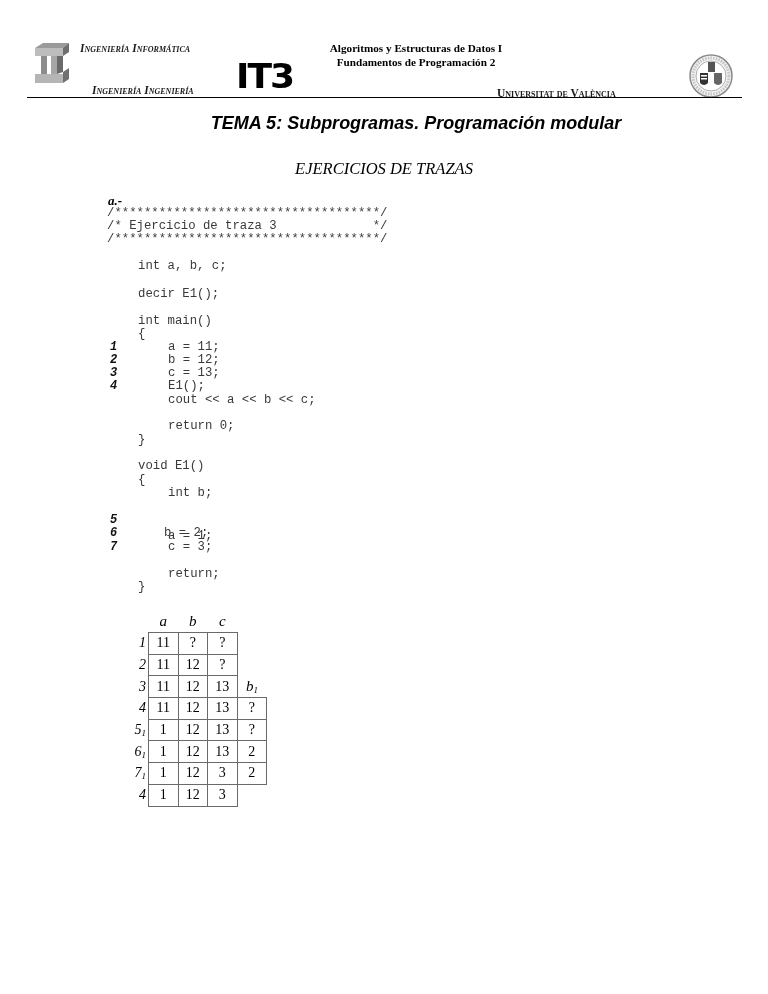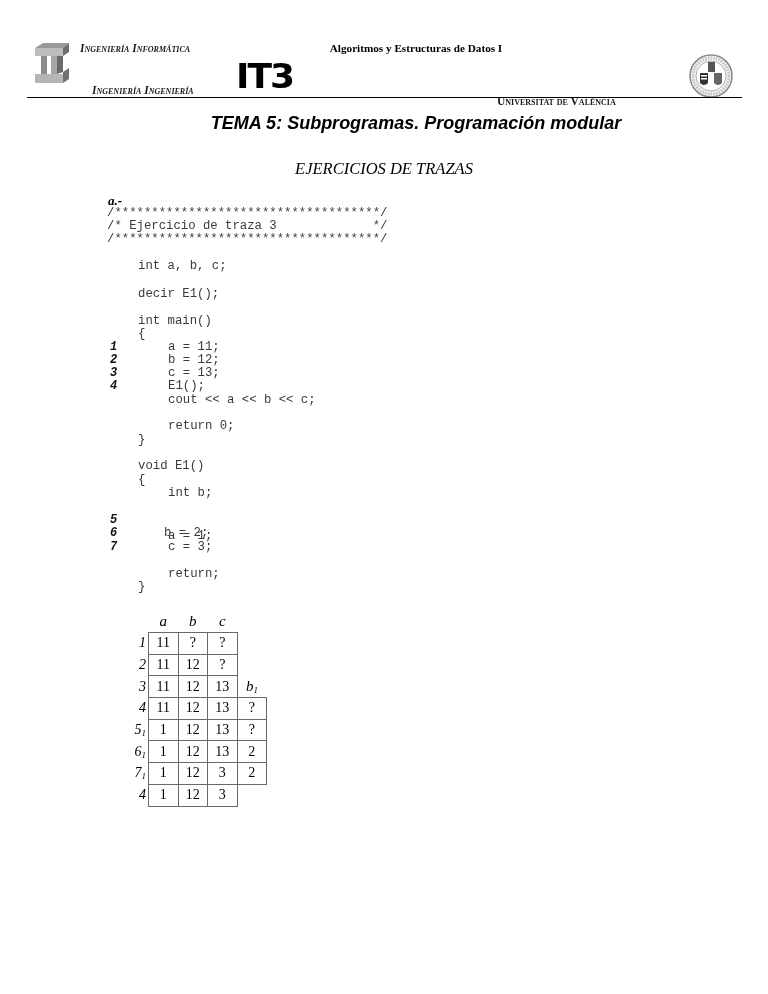--- a/index.html
+++ b/index.html
@@ -154,22 +154,23 @@
       <polygon points="32,30 38,26 38,37 32,41" fill="#707070"></polygon>
     </svg>
   </div>
 
   <div class="abs dept" style="left:80px; top:41px;">Ingeniería Informática</div>
   <div class="abs dept" style="left:92px; top:83px;">Ingeniería Ingeniería</div>
 
   <div class="abs itt-logo" style="left:236px; top:62px;">IT3</div>
 
   <div class="abs course" style="top:41px;">Algoritmos y Estructuras de Datos I</div>
-
-  <div class="abs univ" style="left:497px; top:94px;">Universitat de València</div>
+  <div class="abs course" style="top:55px;">Fundamentos de Programación 2</div>
+
+  <div class="abs univ" style="left:497px; top:86px;">Universitat de València</div>
 
   <div class="abs" style="left:688px; top:53px; width:46px; height:46px;">
     <svg width="46" height="46" viewBox="0 0 46 46">
       <circle cx="23" cy="23" r="21" fill="#f2f2f2" stroke="#8a8a8a" stroke-width="1.5"></circle>
       <circle cx="23" cy="23" r="15" fill="#ffffff" stroke="#b0b0b0" stroke-width="1"></circle>
       <circle cx="23" cy="23" r="18" fill="none" stroke="#c4c4c4" stroke-width="3" stroke-dasharray="1.5 1.2"></circle>
       <rect x="20" y="9" width="7" height="10" fill="#555"></rect>
       <path d="M12 20 h8 v10 q-4 4 -8 0 z" fill="#333"></path>
       <rect x="13" y="22" width="6" height="1.5" fill="#fff"></rect>
       <rect x="13" y="25" width="6" height="1.5" fill="#fff"></rect>

